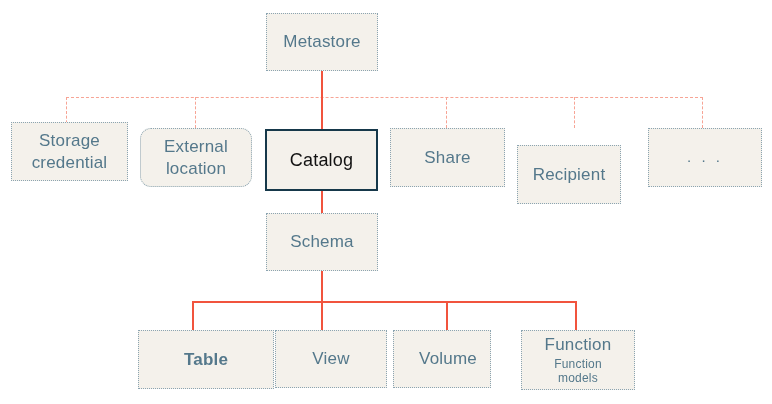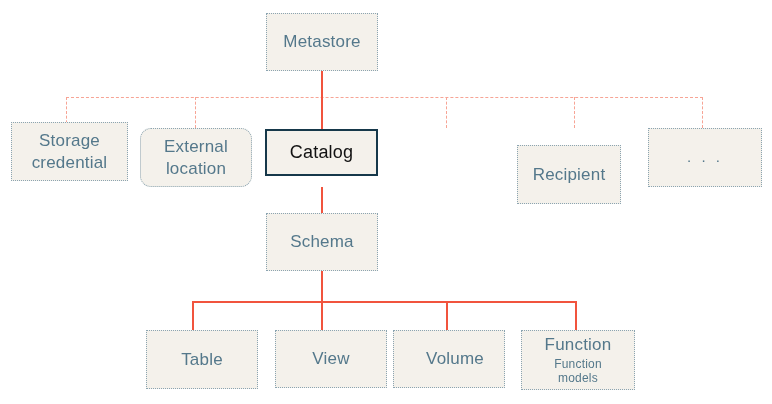--- a/index.html
+++ b/index.html
@@ -78,46 +78,49 @@
   </div>
 
   <div class="node" style="left:11px; top:122px; width:117px; height:59px;">
     <span class="label">Storage credential</span>
   </div>
 
   <div class="node" style="left:140px; top:128px; width:112px; height:59px;border-radius:11px;">
     <span class="label">External location</span>
   </div>
 
-  <div class="node catalog" style="left:265px; top:129px; width:113px; height:47px;">
+  <div class="node catalog" style="left:265px; top:129px; width:113px; height:62px;">
     <span class="label">Catalog</span>
   </div>
 
+  <div class="node" style="left:390px; top:128px; width:115px; height:59px;">
+    <span class="label">Share</span>
+  </div>
 
   <div class="node" style="left:517px; top:145px; width:104px; height:59px;">
     <span class="label">Recipient</span>
   </div>
 
   <div class="node more" style="left:648px; top:128px; width:114px; height:59px;">
     <span class="label">. . .</span>
   </div>
 
   <div class="node" style="left:266px; top:213px; width:112px; height:58px;">
     <span class="label">Schema</span>
   </div>
 
-  <div class="node" style="left:146px; top:330px; width:112px; height:59px;">
+  <div class="node" style="left:138px; top:330px; width:136px; height:59px;font-weight:bold;">
     <span class="label">Table</span>
   </div>
 
   <div class="node" style="left:265px; top:330px; width:112px; height:58px;margin-left:10px;">
     <span class="label">View</span>
   </div>
 
-  <div class="node" style="left:393px; top:330px; width:112px; height:58px;padding-left:12px;">
+  <div class="node" style="left:393px; top:330px; width:98px; height:58px;padding-left:12px;">
     <span class="label">Volume</span>
   </div>
 
   <div class="node" style="left:521px; top:330px; width:114px; height:60px;">
     <span class="label">Function</span>
     <span class="sublabel">Function models</span>
   </div>
 
 </div>
 

